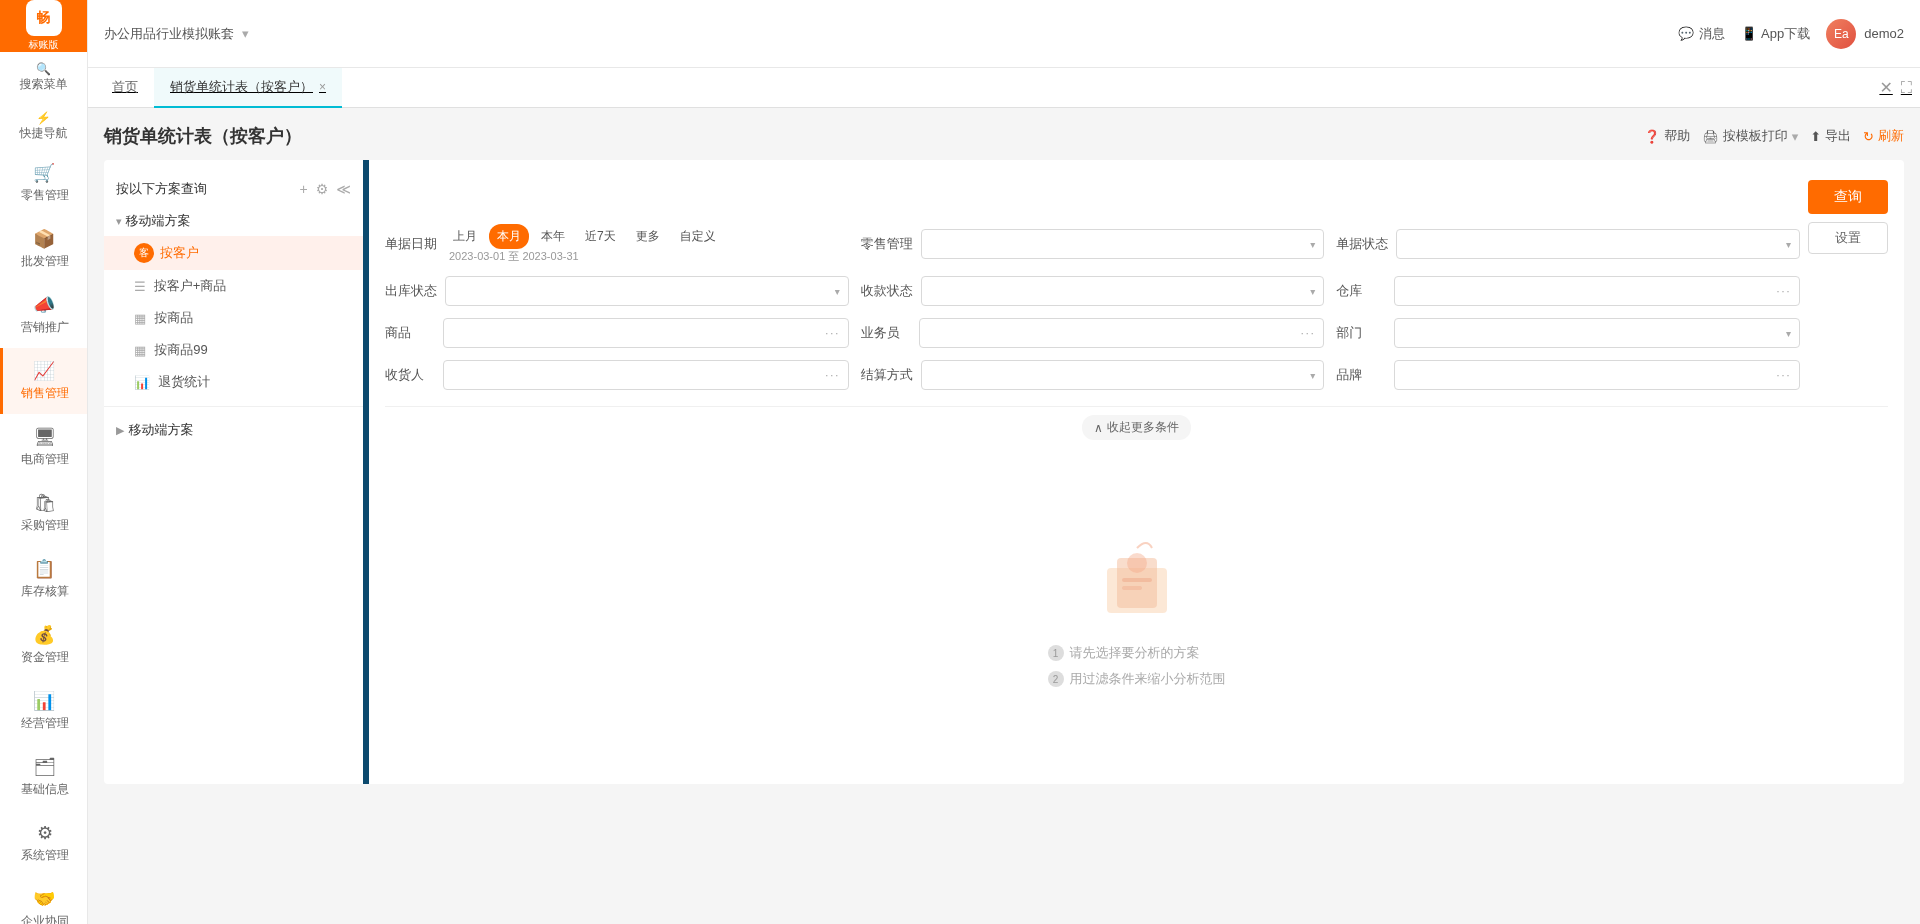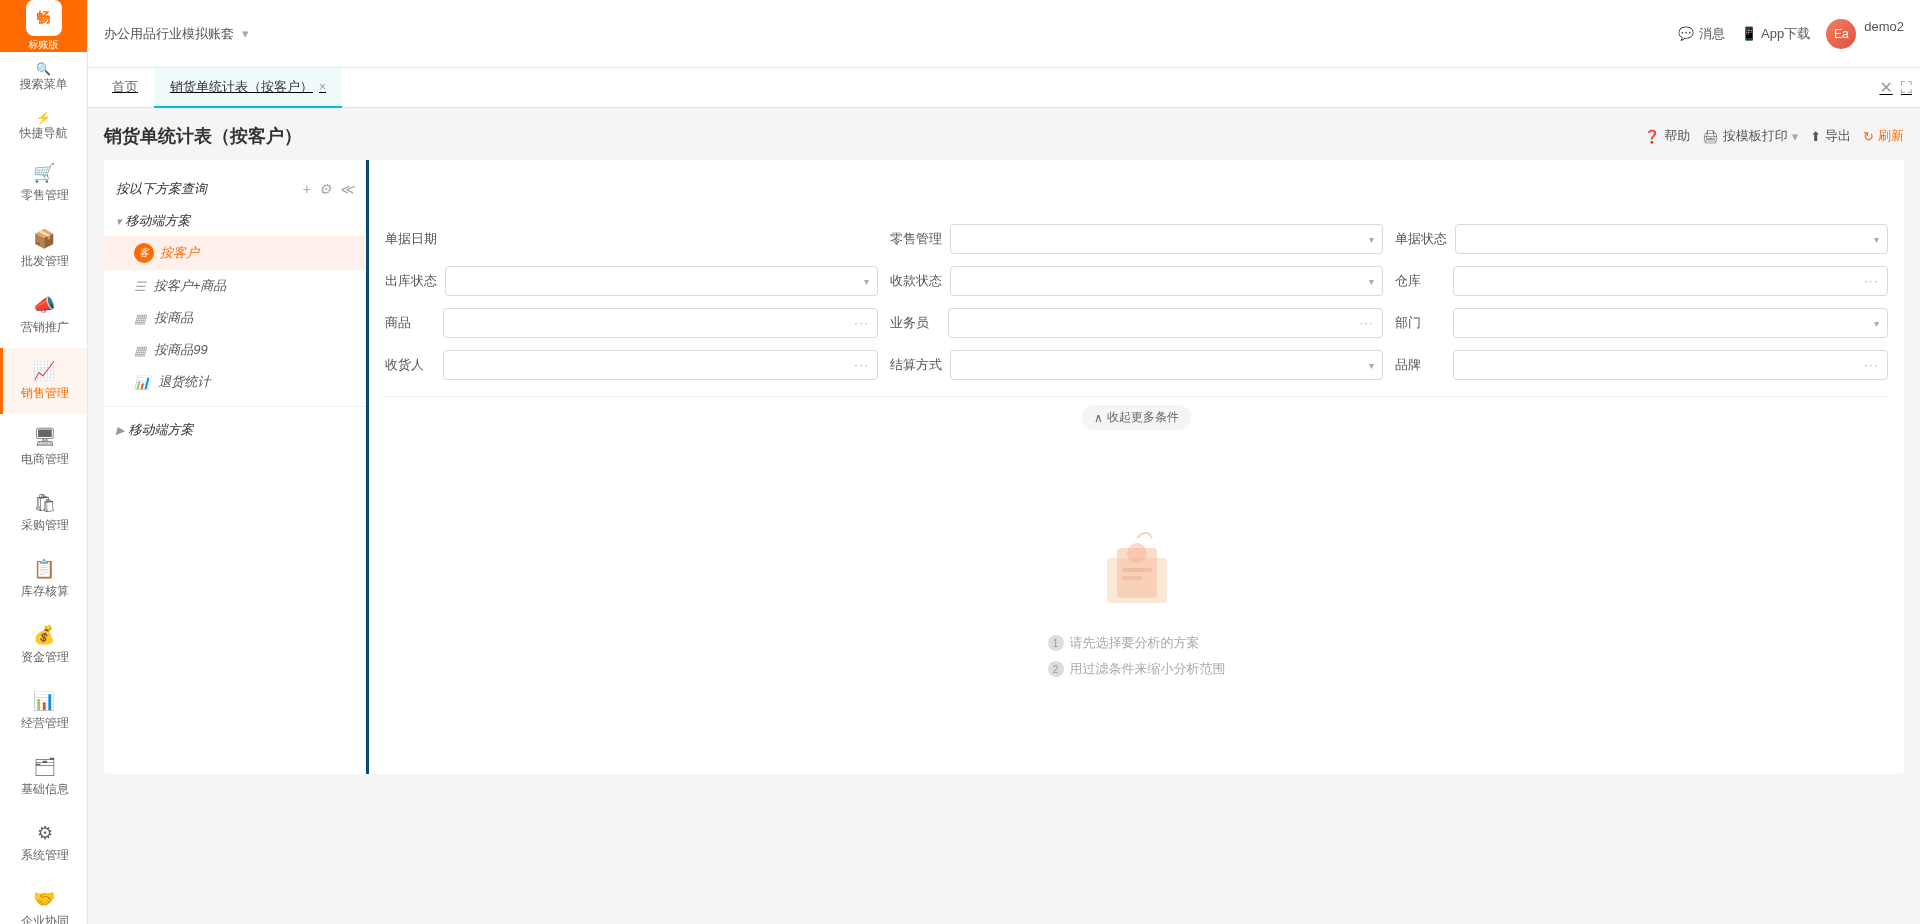--- a/index.html
+++ b/index.html
@@ -42,21 +42,21 @@
     .page-title { font-size: 18px; font-weight: bold; color: #333; }
     .page-actions { display: flex; align-items: center; gap: 12px; }
     .page-action-btn { display: flex; align-items: center; gap: 4px; color: #555; font-size: 13px; cursor: pointer; }
     .refresh-btn { color: #ff6b00; }
 
     
     .card { background: #fff; border-radius: 4px; padding: 0; overflow: hidden; }
 
     
     .filter-layout { display: flex; }
-    .filter-left { width: 265px; border-right: 3px solid #0c4a6e; padding: 12px 0; flex-shrink: 0; font-style: italic; }
+    .filter-left { width: 265px; border-right: 6px solid #0c4a6e; padding: 12px 0; flex-shrink: 0; }
     .filter-right { flex: 1; padding: 16px; }
 
     
     .panel-header { display: flex; align-items: center; padding: 8px 12px; font-size: 13px; color: #555; gap: 8px; justify-content: space-between; }
     .panel-header-title { font-weight: 500; color: #333; }
     .panel-header-icons { display: flex; gap: 8px; color: #aaa; }
     .panel-header-icons span { cursor: pointer; font-size: 14px; }
     .scheme-group { }
     .scheme-group-title { display: flex; align-items: center; padding: 6px 12px; cursor: pointer; color: #333; font-size: 13px; gap: 4px; }
     .scheme-item { display: flex; align-items: center; padding: 7px 12px 7px 30px; cursor: pointer; font-size: 13px; color: #555; gap: 6px; }
@@ -181,21 +181,21 @@
     </div>
     <div class="topbar-right">
       <div class="icon-btn">
         <span>💬</span>
         <span>消息</span>
       </div>
       <div class="icon-btn">
         <span>📱</span>
         <span>App下载</span>
       </div>
-      <div style="display:flex;align-items:flex-start;gap:8px;">
+      <div style="display:flex;align-items:center;gap:8px;">
         <div class="user-avatar">Ea</div>
         <span>demo2</span>
       </div>
     </div>
   </div>
 
   <div class="tabs">
     <div class="tab">
       <span>首页</span>
     </div>
@@ -292,20 +292,31 @@
         </div>
 
         <div class="filter-right">
           <div style="display:flex;gap:8px;">
             <div style="flex:1;margin-top:48px;">
 
               <div class="filter-row">
 
                 <div class="filter-field">
                   <span class="filter-label">单据日期</span>
+                  <div style="flex:1;">
+                    <div class="date-filter">
+                      <span class="date-btn">上月</span>
+                      <span class="date-btn active">本月</span>
+                      <span class="date-btn">本年</span>
+                      <span class="date-btn">近7天</span>
+                      <span class="date-btn">更多</span>
+                      <span class="date-btn">自定义</span>
+                    </div>
+                    <div class="date-range">2023-03-01 至 2023-03-31</div>
+                  </div>
                 </div>
 
                 <div class="filter-field">
                   <span class="filter-label">零售管理</span>
                   <div class="filter-control">
                     <span class="placeholder"></span>
                     <span class="down-icon">▾</span>
                   </div>
                 </div>
 
@@ -385,20 +396,24 @@
                   <span class="filter-label">品牌</span>
                   <div class="filter-control">
                     <span class="placeholder"></span>
                     <span class="more-icon">···</span>
                   </div>
                 </div>
               </div>
 
             </div>
 
+            <div class="btn-group">
+              <button class="query-btn">查询</button>
+              <button class="settings-btn">设置</button>
+            </div>
           </div>
 
           <div class="collapse-row">
             <div class="collapse-btn">
               <span>∧</span>
               <span>收起更多条件</span>
             </div>
           </div>
 
           <div class="empty-state">

